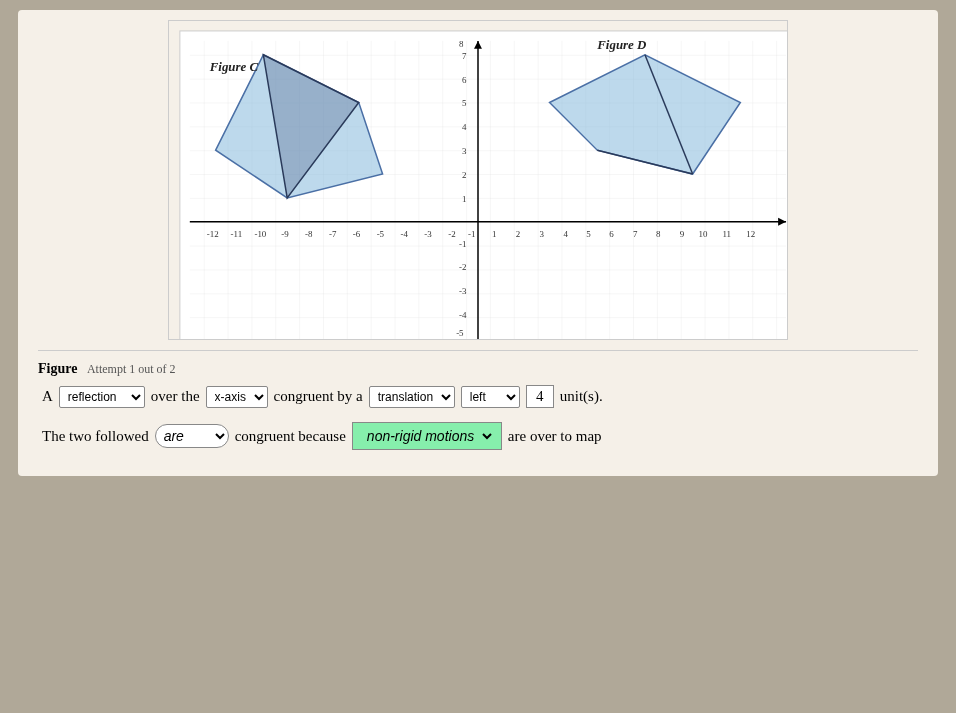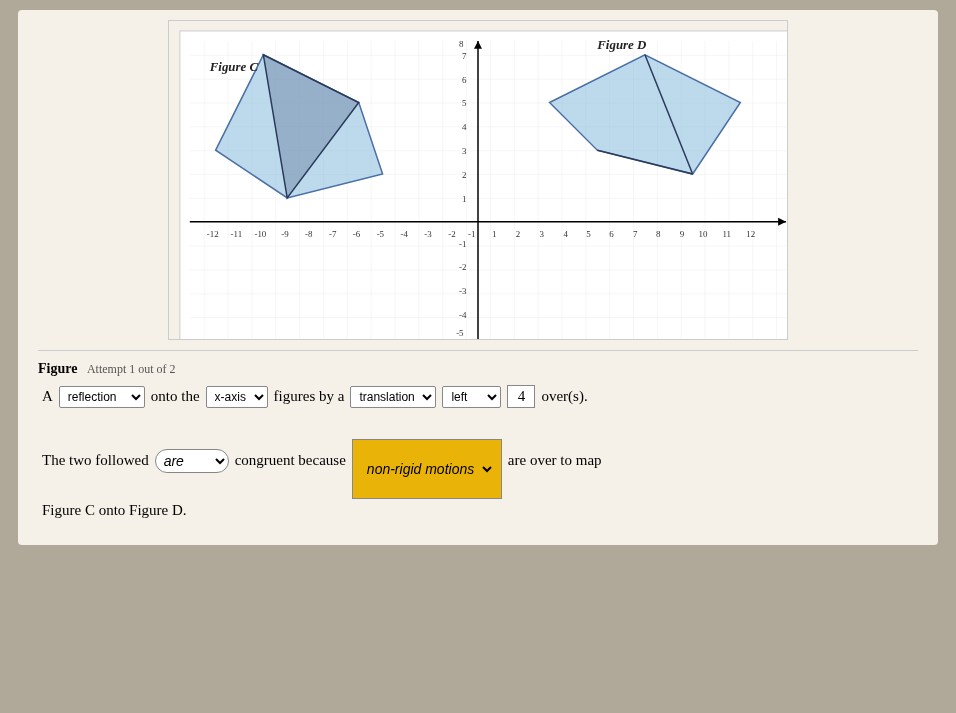--- a/index.html
+++ b/index.html
@@ -101,27 +101,26 @@
       padding: 2px 4px;
       border: 1px solid #888;
       border-radius: 12px;
       background: white;
       cursor: pointer;
       font-style: italic;
     }
 
     .non-rigid-box {
       border: 1px solid #888;
-      padding: 18px 6px;
-      background: #eab308;
+      padding: 2px 6px;
+      background: #86efac;
       font-size: 14px;
       display: inline-flex;
       align-items: center;
       gap: 4px;
-      margin-top: 17px;
     }
 
     .non-rigid-box select {
       border: none;
       background: transparent;
       font-size: 14px;
       cursor: pointer;
     }
   </style>
 </head>
@@ -211,56 +210,53 @@
     </div>
 
     <div class="answer-row">
       <span>A</span>
       <select>
         <option value="reflection" selected="">reflection</option>
         <option value="rotation">rotation</option>
         <option value="translation">translation</option>
         <option value="dilation">dilation</option>
       </select>
-      <span>onto the</span>
+      <span>over the</span>
       <select>
         <option value="x-axis" selected="">x-axis</option>
         <option value="y-axis">y-axis</option>
         <option value="y=x">y = x</option>
         <option value="y=-x">y = -x</option>
       </select>
-      <span>figures by a</span>
+      <span>congruent by a</span>
       <select>
         <option value="translation" selected="">translation</option>
         <option value="rotation">rotation</option>
         <option value="reflection">reflection</option>
         <option value="dilation">dilation</option>
       </select>
       <select>
         <option value="left" selected="">left</option>
         <option value="right">right</option>
         <option value="up">up</option>
         <option value="down">down</option>
       </select>
       <span class="unit-box">4</span>
-      <span>over(s).</span>
+      <span>unit(s).</span>
     </div>
 
     <div class="second-row">
       <span>The two followed</span>
       <select>
         <option value="are">are</option>
         <option value="are not">are not</option>
       </select>
       <span>congruent because</span>
       <span class="non-rigid-box">
         <select>
           <option value="non-rigid motions" selected="">non-rigid motions</option>
           <option value="rigid motions">rigid motions</option>
         </select>
       </span>
       <span>are over to map</span>
     </div>
-    <div style="margin-left:4px; margin-top:2px;">
-      <span style="font-size:15px;">Figure C onto Figure D.</span>
-    </div>
   </div>
 </div>
 
 </body></html>

